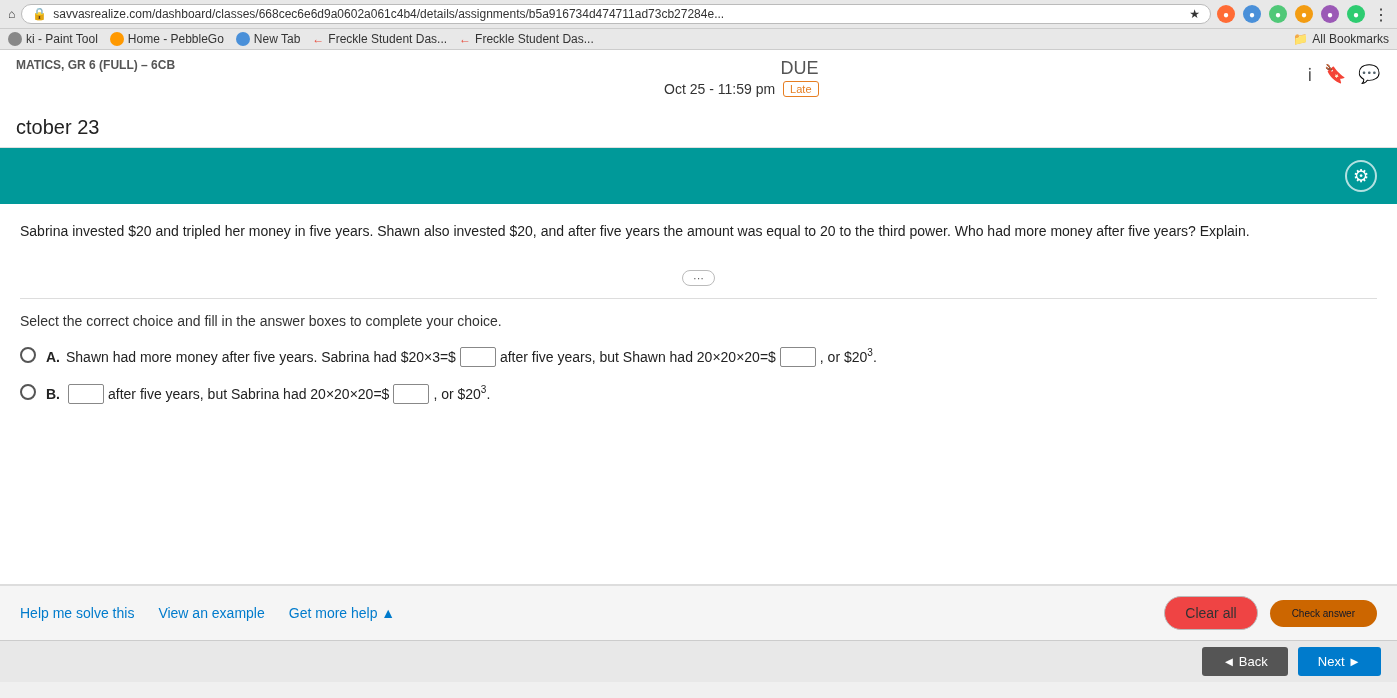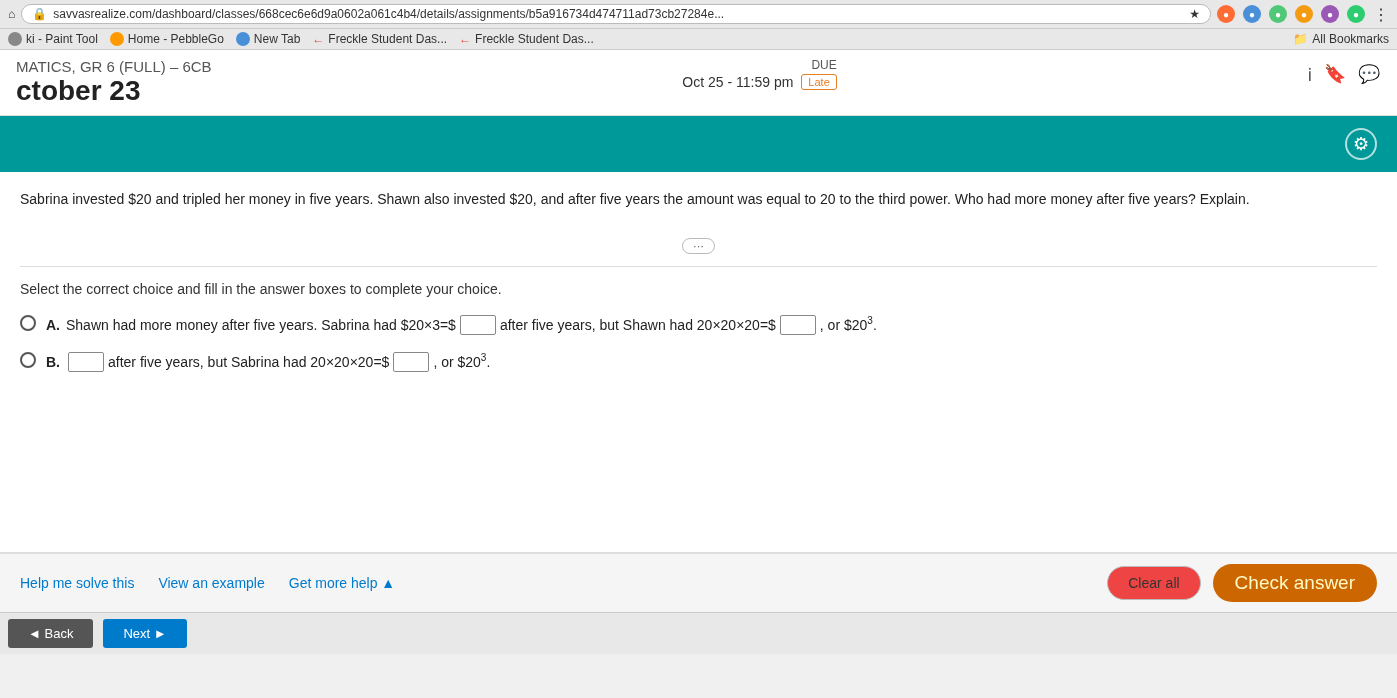--- a/index.html
+++ b/index.html
@@ -53,24 +53,24 @@
     
     .page-header {
       background: white;
       padding: 8px 16px 8px 16px;
       display: flex;
       justify-content: space-between;
       align-items: flex-start;
       border-bottom: 1px solid #e0e0e0;
     }
     .assignment-meta { display: flex; flex-direction: column; }
-    .subject-line { font-size: 15px; color: #555; font-weight: normal; }
-    .assignment-title { font-size: 28px; font-weight: bold; color: #222; }
+    .subject-line { font-size: 12px; color: #555; font-weight: bold; }
+    .assignment-title { font-size: 20px; font-weight: normal; color: #222; margin-top: 44px; }
     .due-info { display: flex; flex-direction: column; align-items: flex-end; gap: 2px; }
-    .due-label { font-size: 12px; color: #555; }
+    .due-label { font-size: 18px; color: #555; }
     .due-date-line { display: flex; align-items: center; gap: 8px; font-size: 14px; color: #333; }
     .late-badge {
       background: transparent;
       border: 1px solid #e67e22;
       color: #e67e22;
       font-size: 11px;
       padding: 1px 6px;
       border-radius: 3px;
     }
     .header-icons { display: flex; gap: 12px; align-items: center; margin-top: 4px; }
@@ -184,32 +184,32 @@
       padding: 8px 20px;
       font-size: 14px;
       color: #333;
       cursor: pointer;
     }
     .check-btn {
       background: #cc6600;
       border: none;
       border-radius: 20px;
       padding: 8px 22px;
-      font-size: 19px;
-      color: #fef9c3;
+      font-size: 10px;
+      color: #0f172a;
       cursor: pointer;
     }
 
     
     .bottom-nav {
       background: #e8e8e8;
       border-top: 1px solid #ccc;
-      padding: 6px 8px;
-      display: flex;
-      justify-content: flex-start;
+      padding: 6px 16px;
+      display: flex;
+      justify-content: flex-end;
       gap: 10px;
       align-items: center;
     }
     .nav-btn {
       background: #555;
       color: white;
       border: none;
       padding: 7px 20px;
       font-size: 13px;
       cursor: pointer;

